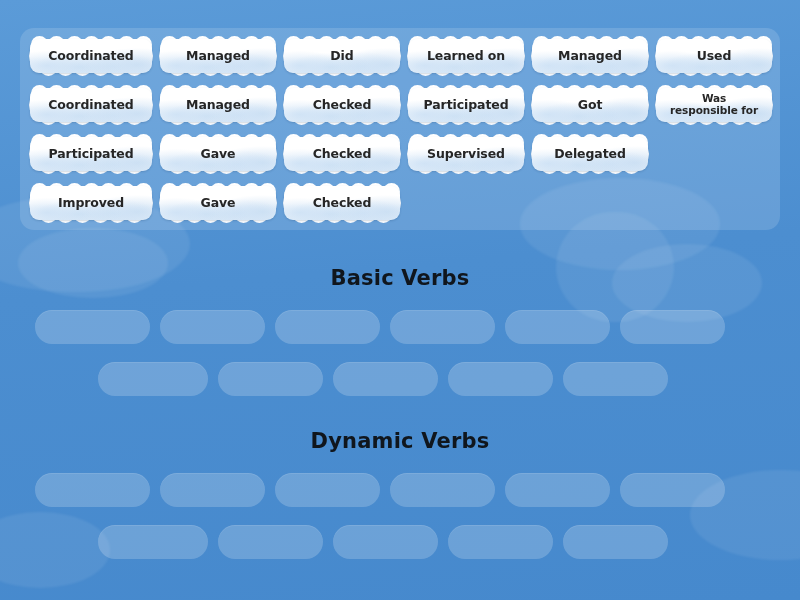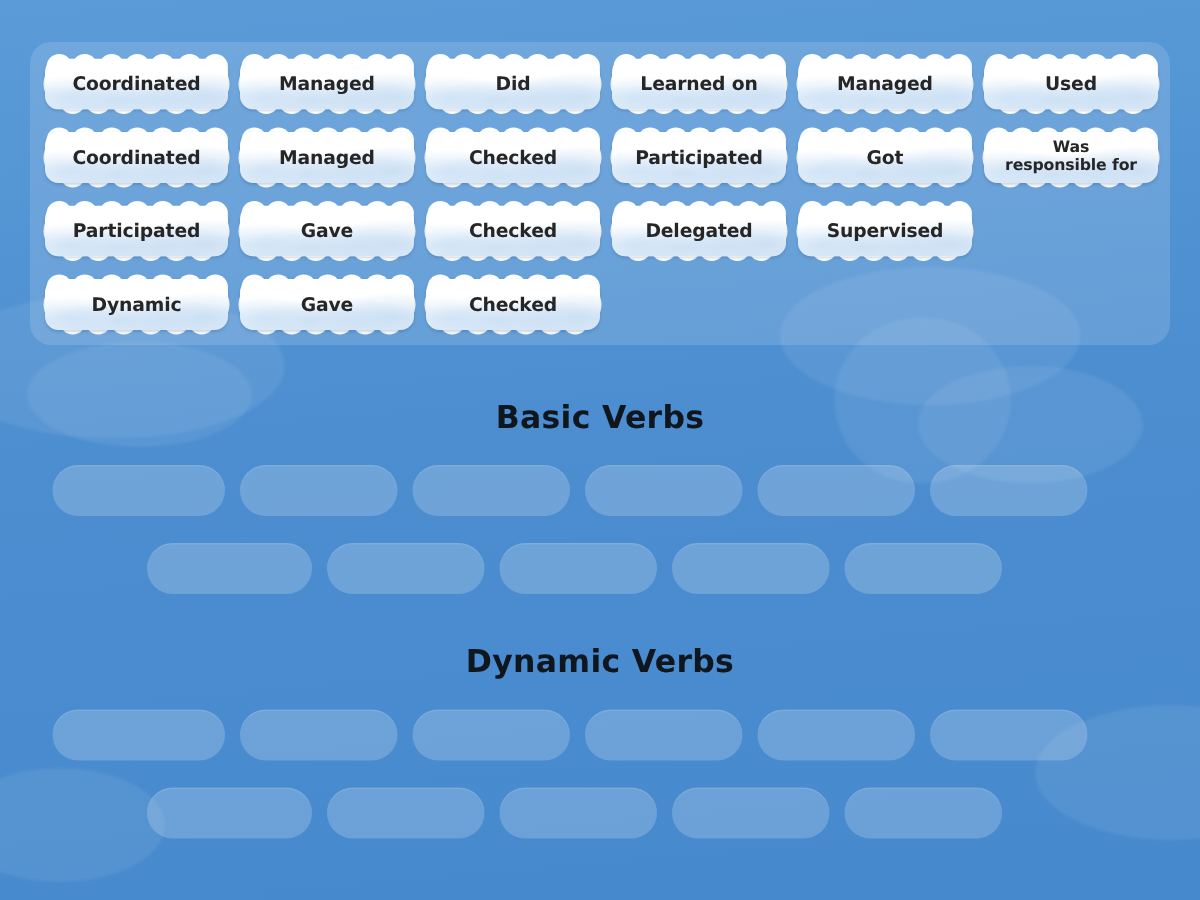--- a/index.html
+++ b/index.html
@@ -520,42 +520,42 @@
             <i class="b" style="left: 58.1667px;"></i>
             <i class="t" style="left: 66.3333px;"></i>
             <i class="b" style="left: 74.5px;"></i>
             <i class="t" style="left: 82.6667px;"></i>
             <i class="b" style="left: 90.8333px;"></i>
             <i class="t" style="left: 99px;"></i>
             <i class="l"></i>
             <i class="r"></i>
           </div>
           <div class="cloud-body"></div>
+          <div class="tile-label">Supervised</div>
+        </div>
+        <div class="tile">
+          <div class="bumps">
+            <i class="t" style="left: 1px;"></i>
+            <i class="b" style="left: 9.16667px;"></i>
+            <i class="t" style="left: 17.3333px;"></i>
+            <i class="b" style="left: 25.5px;"></i>
+            <i class="t" style="left: 33.6667px;"></i>
+            <i class="b" style="left: 41.8333px;"></i>
+            <i class="t" style="left: 50px;"></i>
+            <i class="b" style="left: 58.1667px;"></i>
+            <i class="t" style="left: 66.3333px;"></i>
+            <i class="b" style="left: 74.5px;"></i>
+            <i class="t" style="left: 82.6667px;"></i>
+            <i class="b" style="left: 90.8333px;"></i>
+            <i class="t" style="left: 99px;"></i>
+            <i class="l"></i>
+            <i class="r"></i>
+          </div>
+          <div class="cloud-body"></div>
           <div class="tile-label">Delegated</div>
-        </div>
-        <div class="tile">
-          <div class="bumps">
-            <i class="t" style="left: 1px;"></i>
-            <i class="b" style="left: 9.16667px;"></i>
-            <i class="t" style="left: 17.3333px;"></i>
-            <i class="b" style="left: 25.5px;"></i>
-            <i class="t" style="left: 33.6667px;"></i>
-            <i class="b" style="left: 41.8333px;"></i>
-            <i class="t" style="left: 50px;"></i>
-            <i class="b" style="left: 58.1667px;"></i>
-            <i class="t" style="left: 66.3333px;"></i>
-            <i class="b" style="left: 74.5px;"></i>
-            <i class="t" style="left: 82.6667px;"></i>
-            <i class="b" style="left: 90.8333px;"></i>
-            <i class="t" style="left: 99px;"></i>
-            <i class="l"></i>
-            <i class="r"></i>
-          </div>
-          <div class="cloud-body"></div>
-          <div class="tile-label">Supervised</div>
         </div>
       </div>
       <div class="bank-row">
         <div class="tile w-wide">
           <div class="bumps">
             <i class="t" style="left: 1px;"></i>
             <i class="b" style="left: 9.66667px;"></i>
             <i class="t" style="left: 18.3333px;"></i>
             <i class="b" style="left: 27px;"></i>
             <i class="t" style="left: 35.6667px;"></i>
@@ -564,21 +564,21 @@
             <i class="b" style="left: 61.6667px;"></i>
             <i class="t" style="left: 70.3333px;"></i>
             <i class="b" style="left: 79px;"></i>
             <i class="t" style="left: 87.6667px;"></i>
             <i class="b" style="left: 96.3333px;"></i>
             <i class="t" style="left: 105px;"></i>
             <i class="l"></i>
             <i class="r"></i>
           </div>
           <div class="cloud-body"></div>
-          <div class="tile-label">Dynamic</div>
+          <div class="tile-label">Improved</div>
         </div>
         <div class="tile">
           <div class="bumps">
             <i class="t" style="left: 1px;"></i>
             <i class="b" style="left: 9.16667px;"></i>
             <i class="t" style="left: 17.3333px;"></i>
             <i class="b" style="left: 25.5px;"></i>
             <i class="t" style="left: 33.6667px;"></i>
             <i class="b" style="left: 41.8333px;"></i>
             <i class="t" style="left: 50px;"></i>

